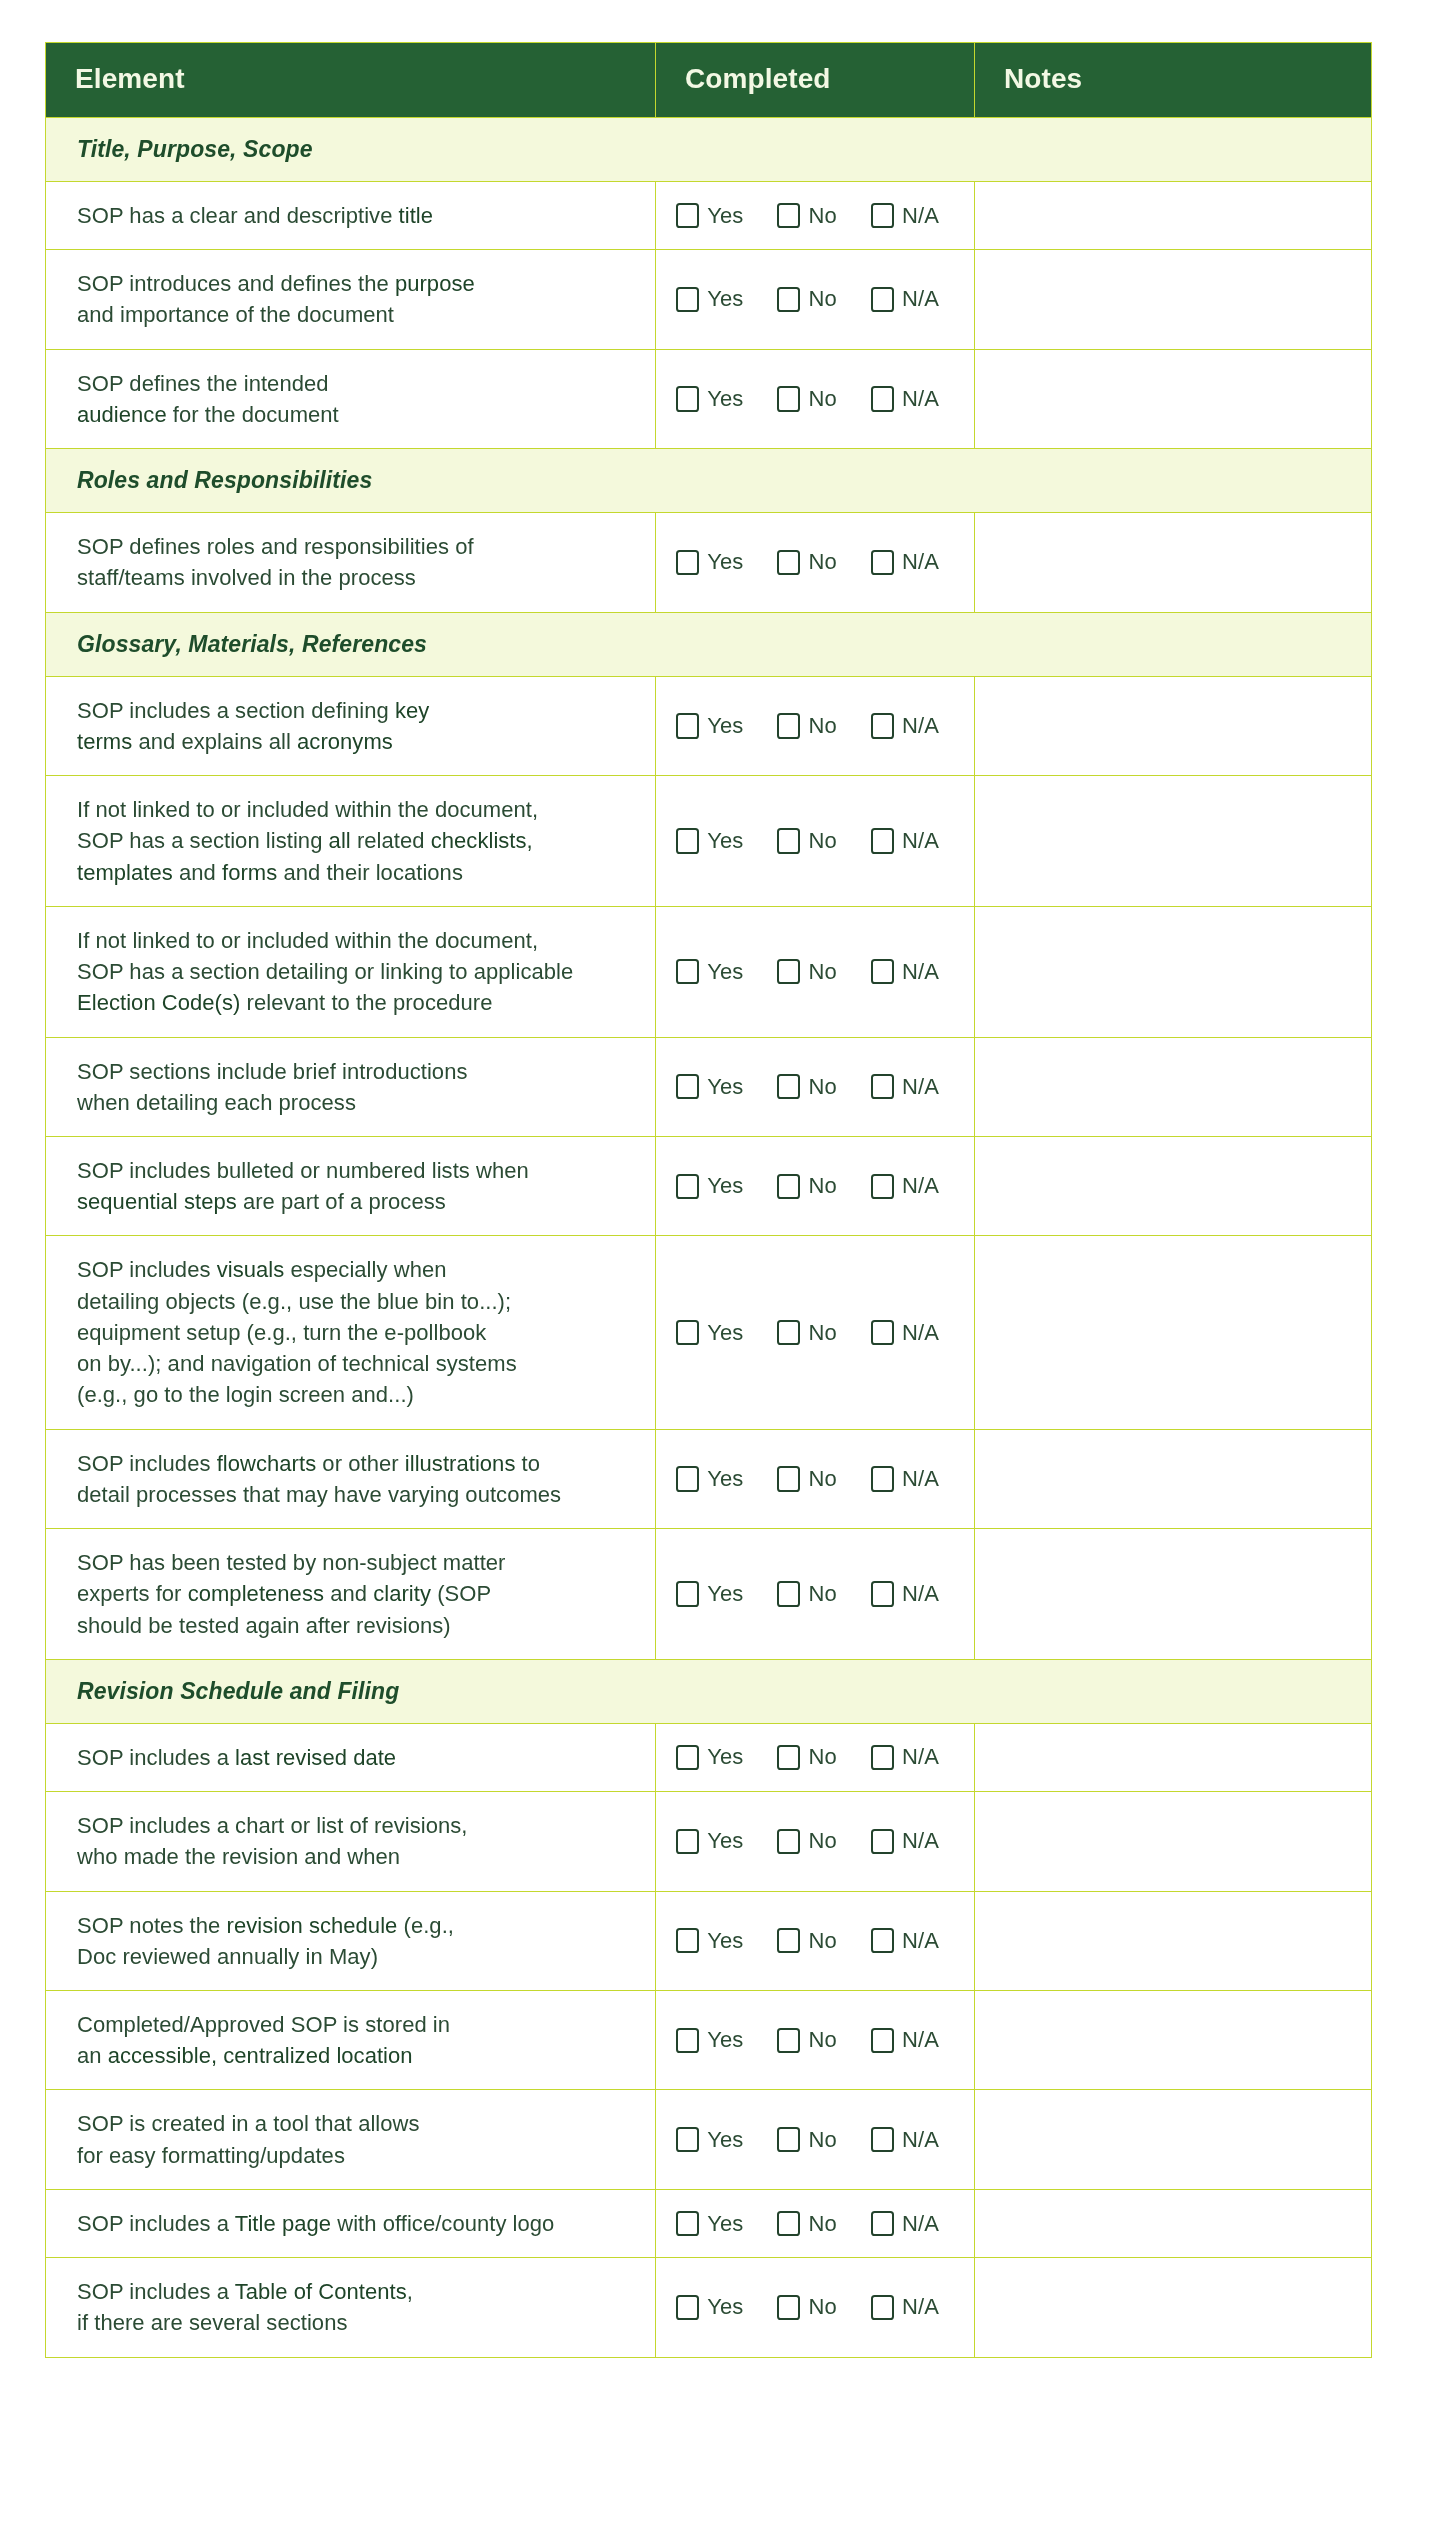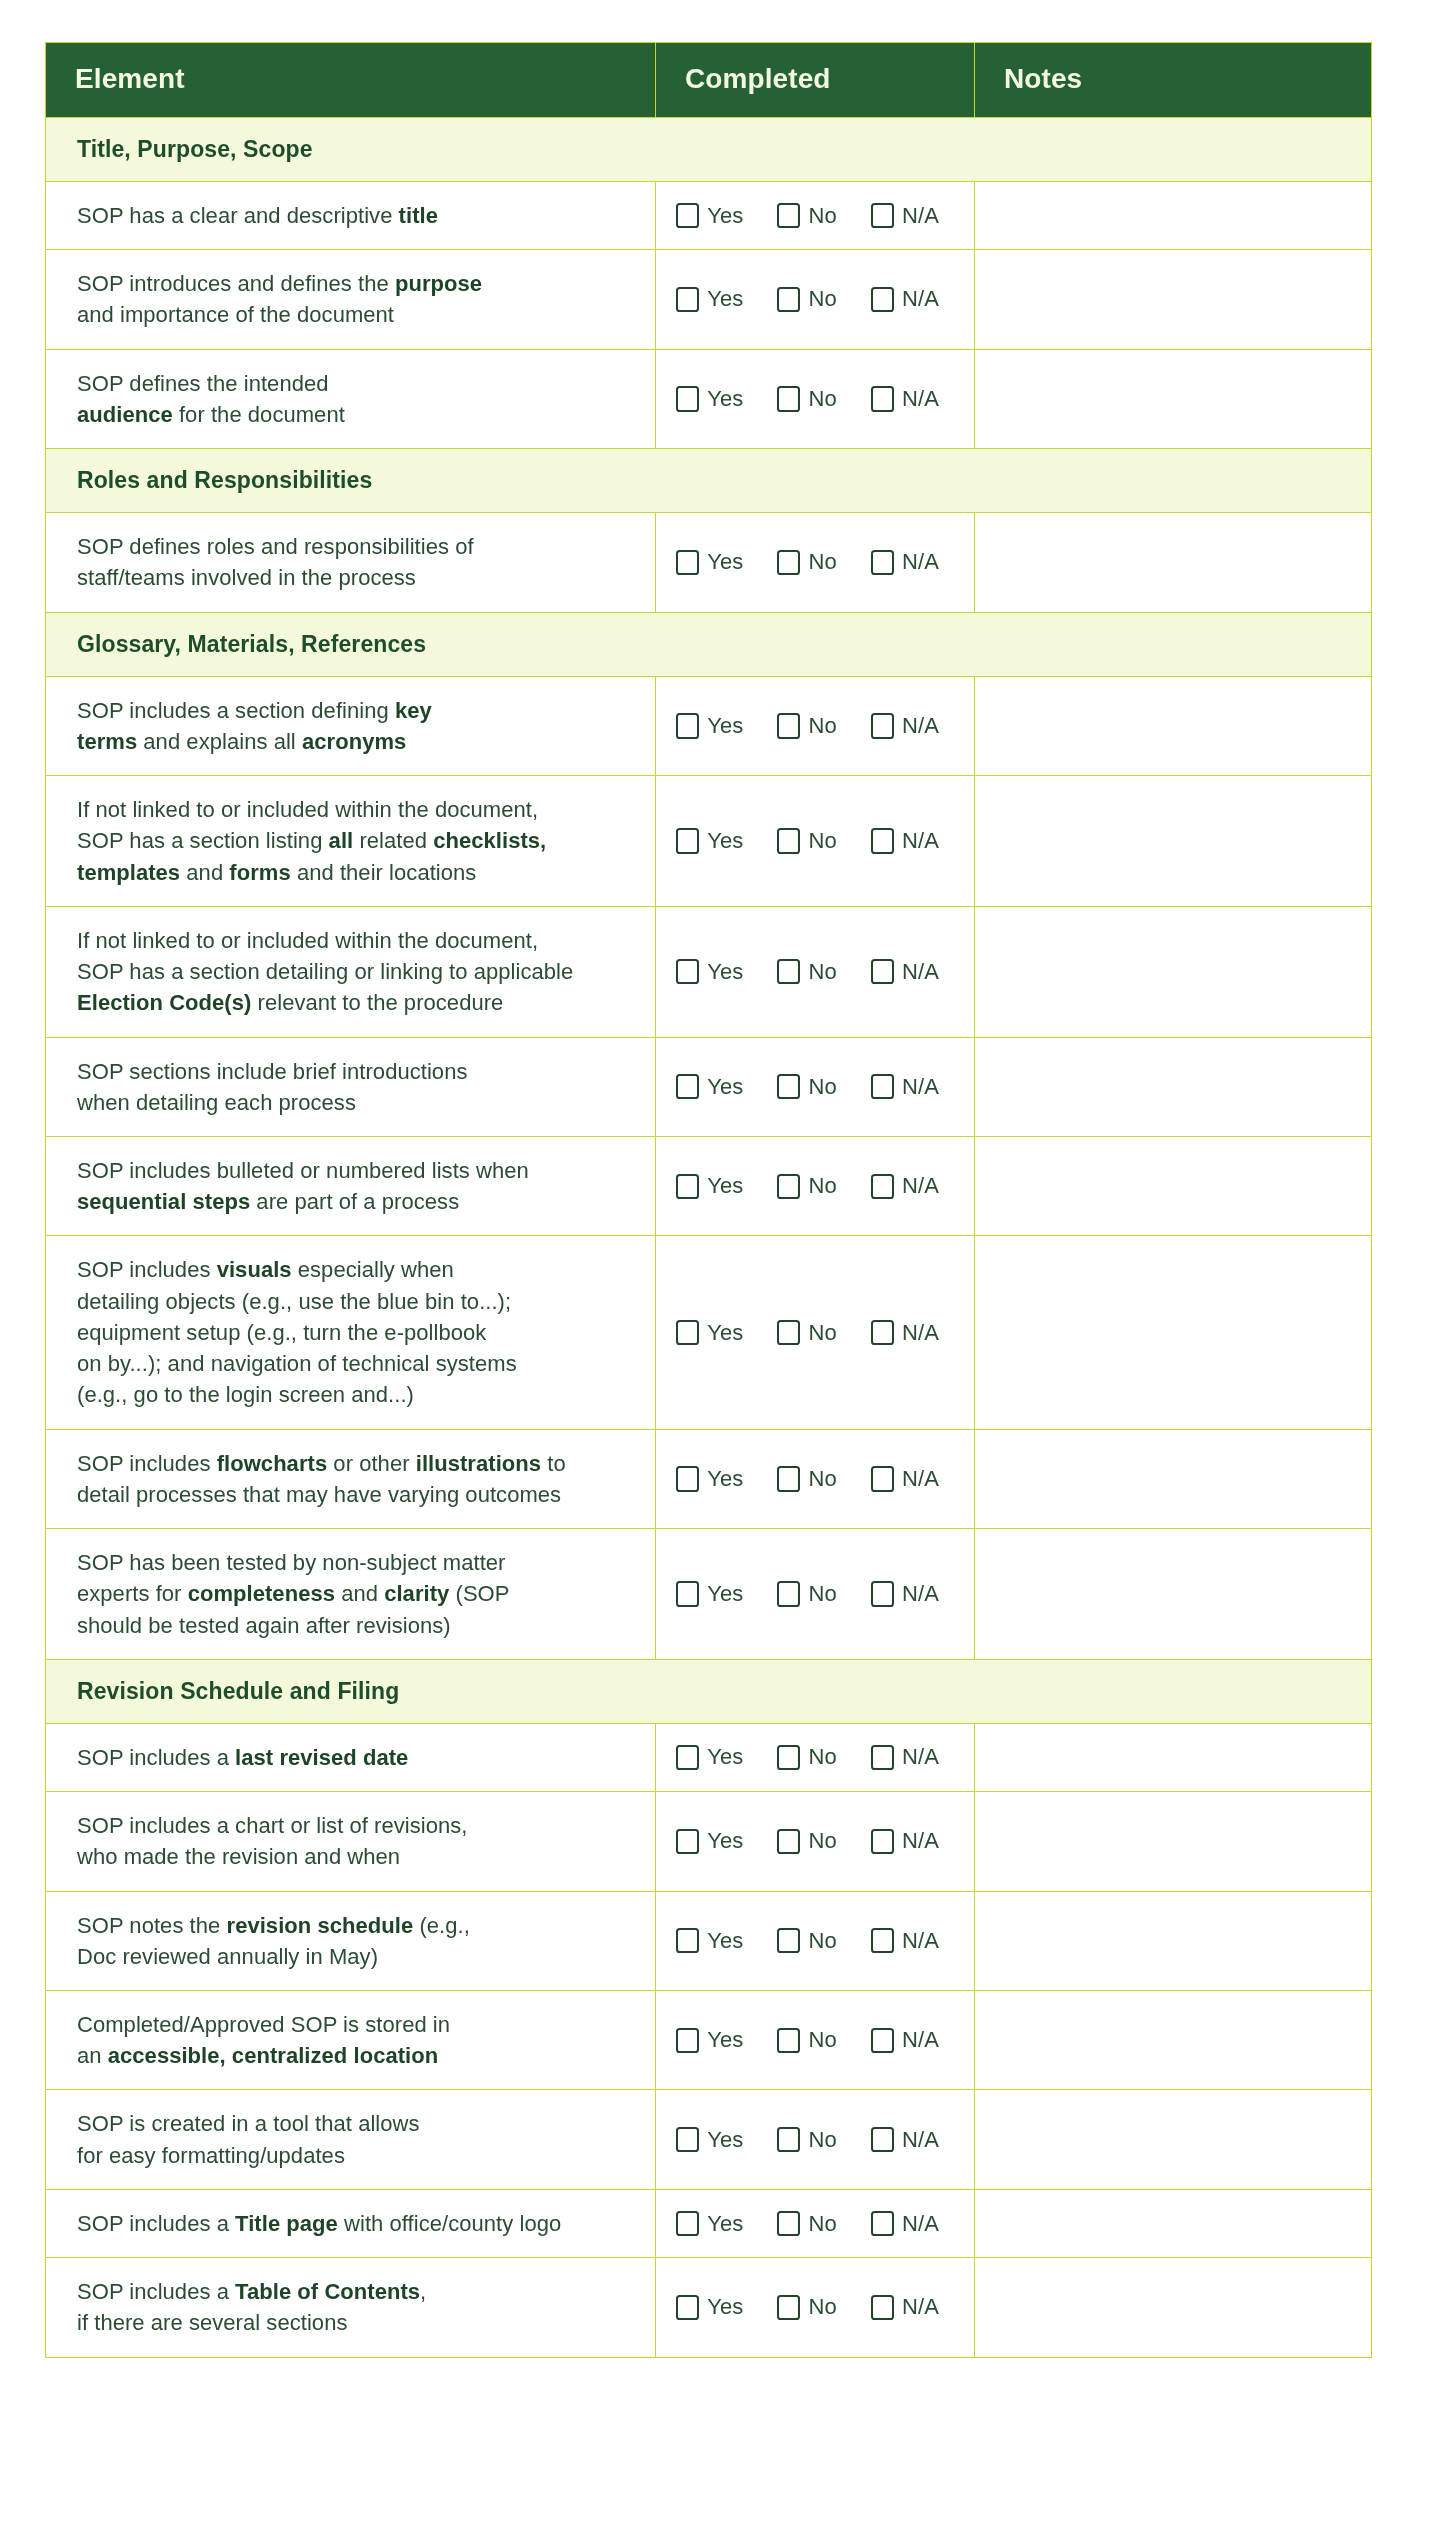--- a/index.html
+++ b/index.html
@@ -48,20 +48,21 @@
   thead th:last-child { border-right: none; }
 
   
   tr.section-row td {
     background: #f4f9dc;
     border-top: 1.8px solid #c4d82e;
     border-bottom: 1.8px solid #c4d82e;
     padding: 18px 0 18px 31px;
     height: 56px;
     vertical-align: middle;
+    font-style: italic;
   }
 
   .section-title {
     color: #1e4d2b;
     font-size: 23px;
     font-weight: bold;
     letter-spacing: 0.1px;
   }
 
   
@@ -76,21 +77,21 @@
   td.cell-element {
     padding: 18px 20px 18px 31px;
   }
 
   .item-text {
     color: #2b4b34;
     font-size: 22px;
     line-height: 1.42;
     letter-spacing: 0.05px;
   }
-  .item-text b { font-weight: bold; color: #1e4428; }
+  .item-text b { font-weight: normal; color: #1e4428; }
 
   td.cell-completed {
     padding: 14.5px 0 14.5px 20px;
     white-space: nowrap;
   }
 
   td.cell-notes { padding: 0; }
 
   
   .checkbox-group {

